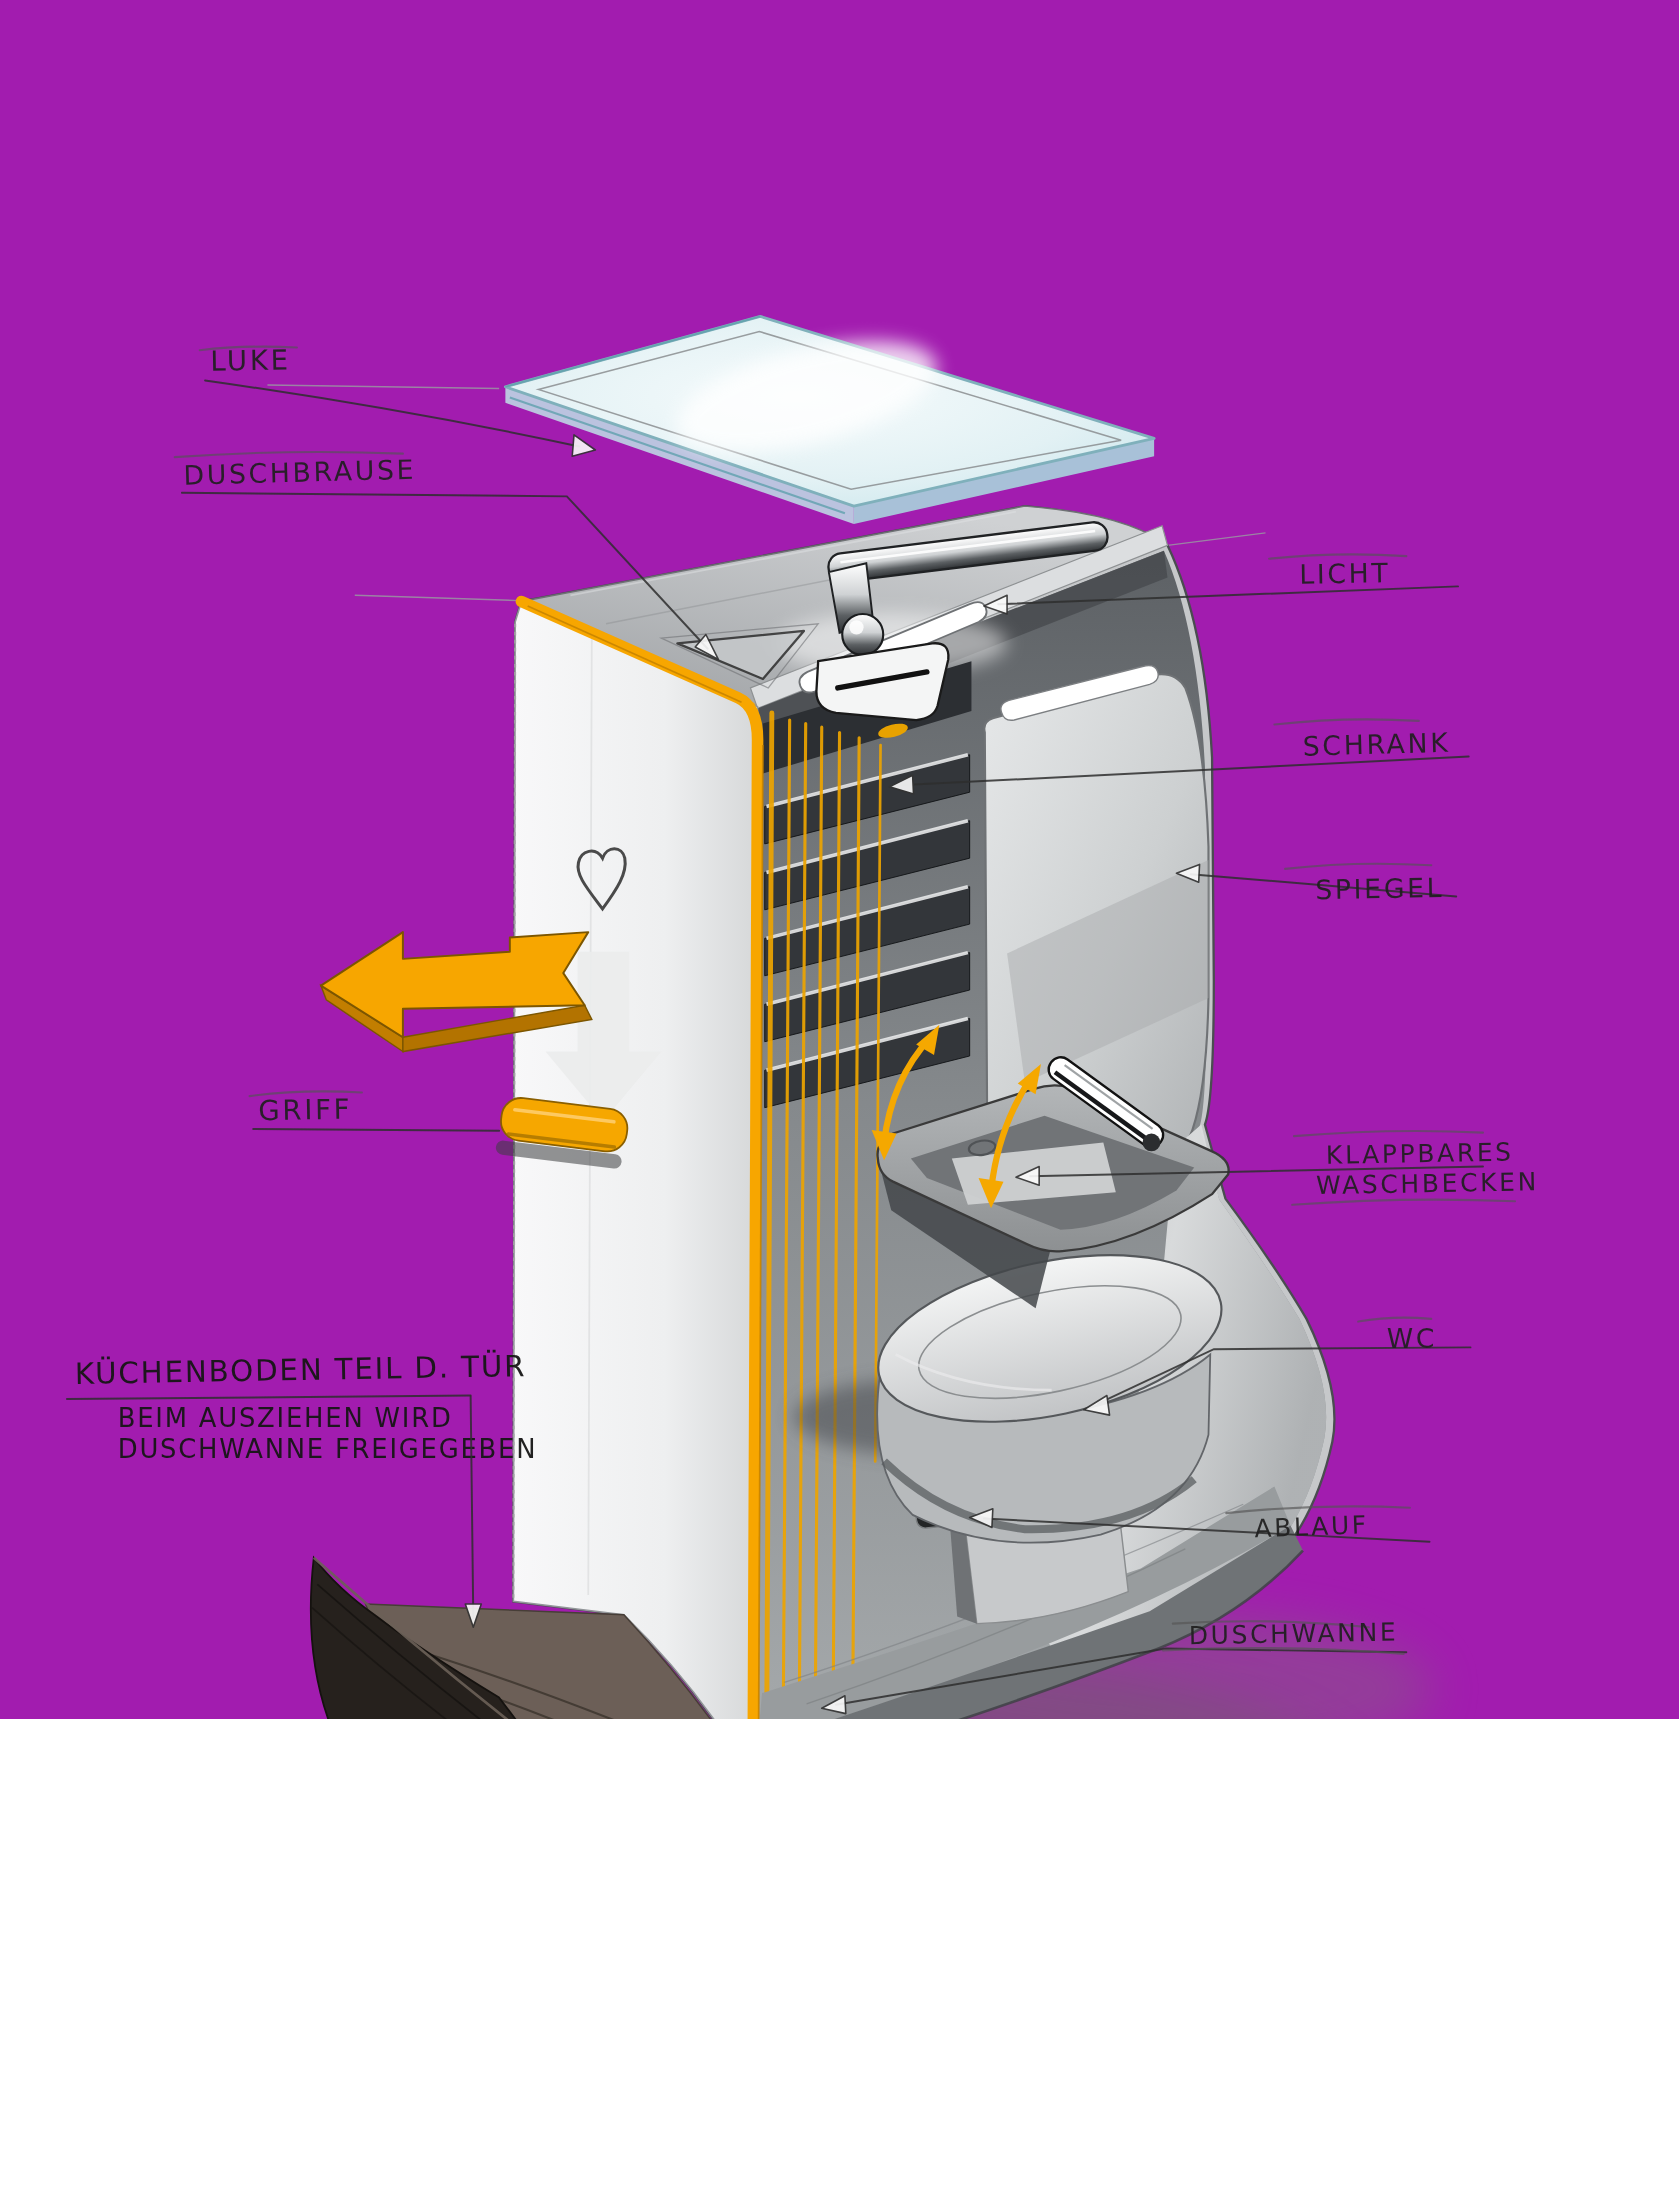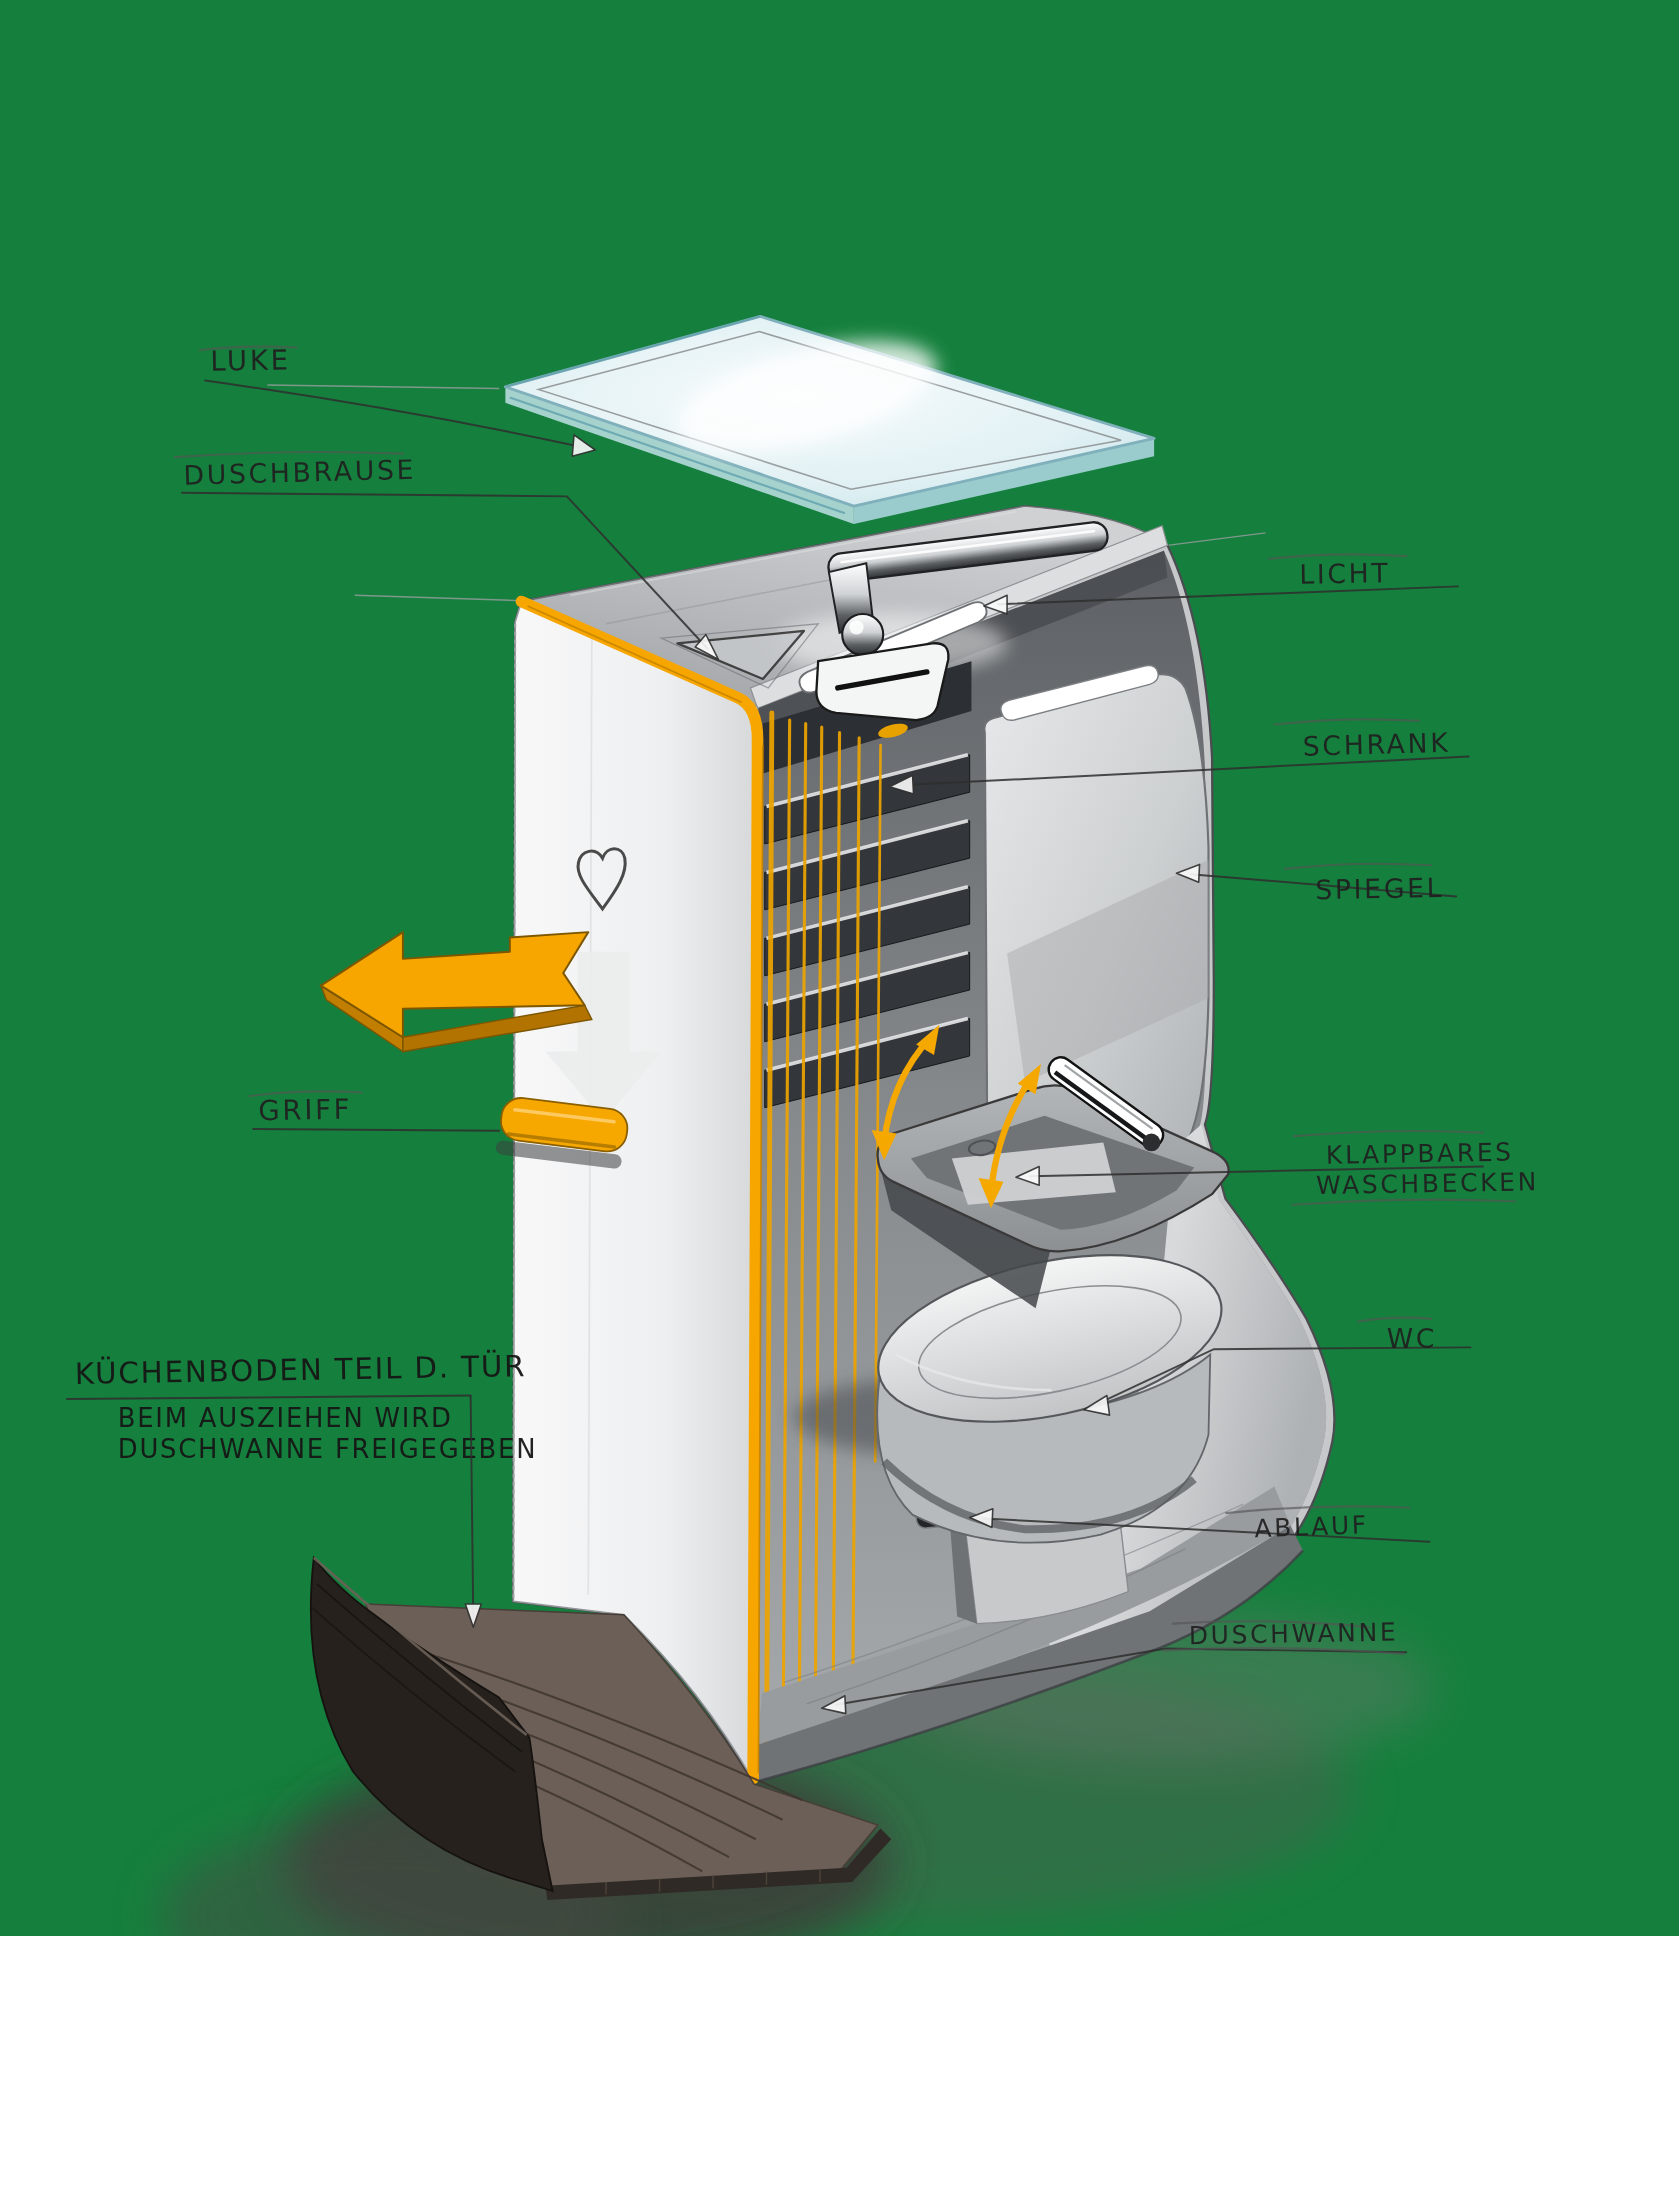--- a/index.html
+++ b/index.html
@@ -1,16 +1,16 @@
 <!DOCTYPE html>
 <html style="font-size:14.3px"><head>
 <meta charset="utf-8">
 <style>
   html,body{margin:0;padding:0;background:#ffffff;}
-  .stage{position:relative;width:1680px;height:1936px;background:#15803d;overflow:hidden;}
+  .stage{position:relative;width:1680px;height:1719px;background:#a21caf;overflow:hidden;}
   svg{display:block;}
   .hand{font-family:"DejaVu Sans",sans-serif;fill:#1f1f1f;letter-spacing:3px;opacity:.92;}
   .hand-big{font-family:"DejaVu Sans",sans-serif;fill:#161616;letter-spacing:2px;opacity:.95;}
   .leader{stroke:#2e2e2e;stroke-width:2.2;fill:none;opacity:.85;stroke-linecap:round;}
   .overline{stroke:#555;stroke-width:2.4;fill:none;opacity:.65;stroke-linecap:round;}
   .ah{fill:#fbfbfb;stroke:#333;stroke-width:1.8;stroke-linejoin:round;opacity:.9;}
   .sketchline{stroke:#9a9da0;stroke-width:1.6;fill:none;opacity:.8;}
 </style>
 </head>
 <body>

